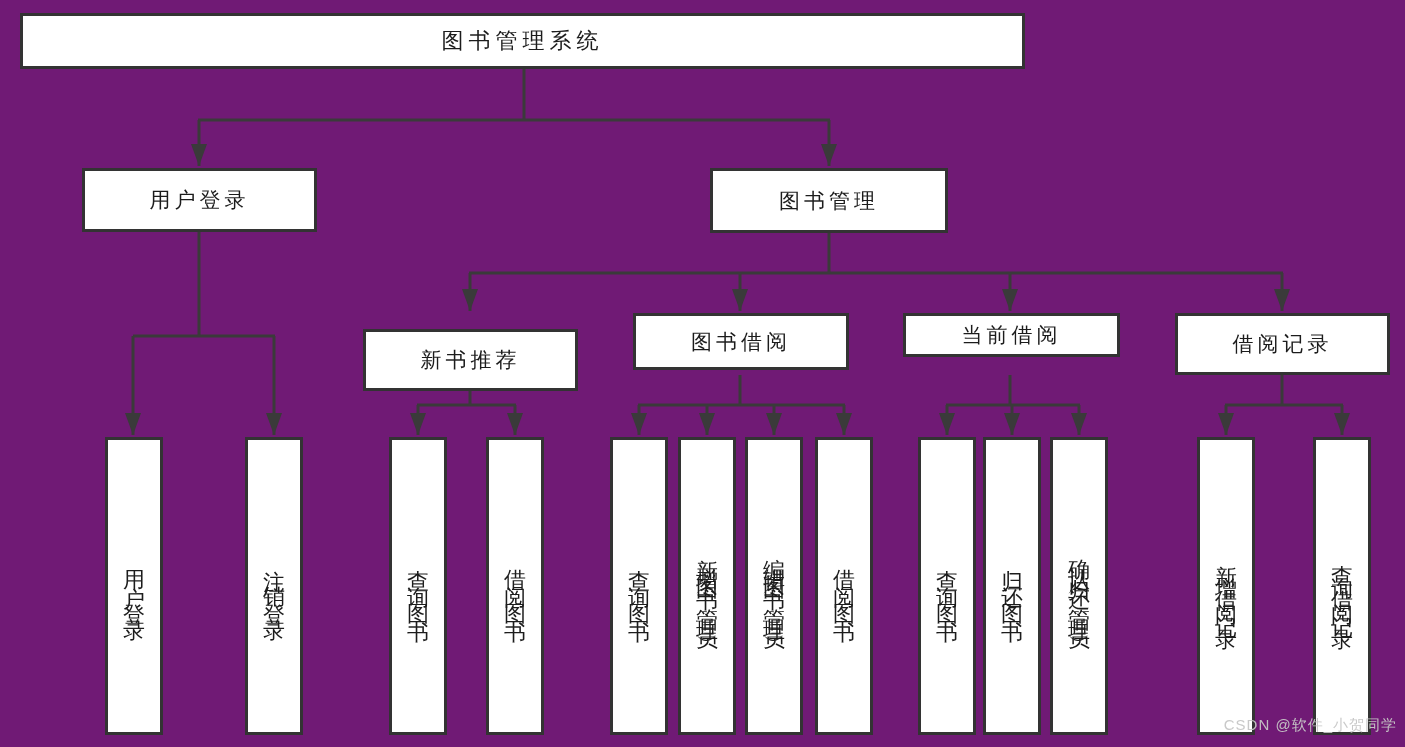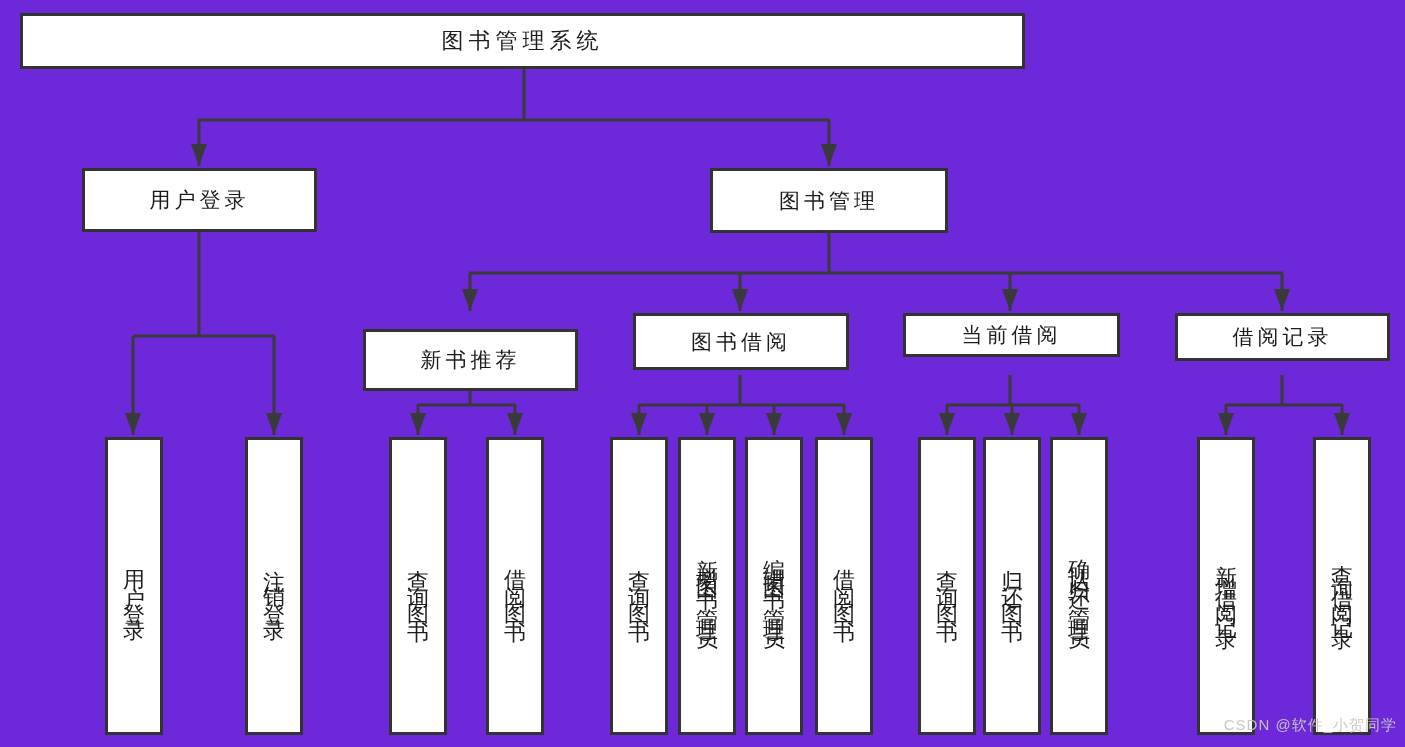--- a/index.html
+++ b/index.html
@@ -1,19 +1,19 @@
 <!DOCTYPE html>
 <html><head>
 <meta charset="utf-8">
 <style>
   html,body{margin:0;padding:0;background:#ffffff;}
   .canvas{
     position:relative;
     width:1405px;height:747px;
-    background:#6d28d9;
+    background:#701a75;
     font-family:"Liberation Sans","DejaVu Sans",sans-serif;
     color:#1c1c1c;
     overflow:hidden;
   }
   .connectors{position:absolute;left:0;top:0;width:1405px;height:747px;}
   .node{
     position:absolute;
     box-sizing:border-box;
     border:3px solid #333333;
     background:#ffffff;
@@ -95,21 +95,21 @@
 
   <div class="node lvl" style="left:363px;top:329px;width:215px;height:62px;">
     <span>新书推荐</span>
   </div>
   <div class="node lvl" style="left:633px;top:313px;width:216px;height:57px;">
     <span>图书借阅</span>
   </div>
   <div class="node lvl" style="left:903px;top:313px;width:217px;height:44px;">
     <span>当前借阅</span>
   </div>
-  <div class="node lvl" style="left:1175px;top:313px;width:215px;height:48px;">
+  <div class="node lvl" style="left:1175px;top:313px;width:215px;height:62px;">
     <span>借阅记录</span>
   </div>
 
   <div class="leaf ls-a" style="left:105px;">
     <span>用户登录</span>
   </div>
   <div class="leaf ls-a" style="left:245px;">
     <span>注销登录</span>
   </div>
 

